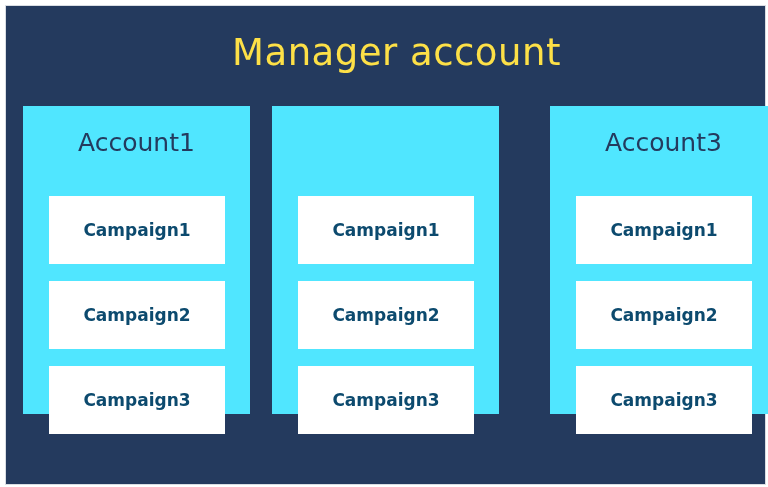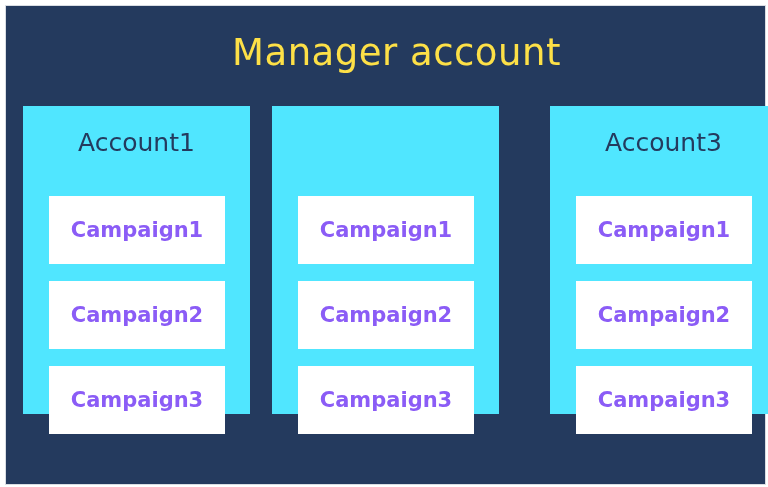--- a/index.html
+++ b/index.html
@@ -17,21 +17,21 @@
   }
   .account {
     position: absolute; top: 100px; width: 227px; height: 308px; background: #50e6ff;
   }
   .account-title {
     position: absolute; top: 20px; left: 0; width: 100%; text-align: center;
     color: #243a5e; font-size: 25px; line-height: 34px;
   }
   .campaign {
     position: absolute; left: 26px; width: 176px; height: 68px; background: #ffffff;
-    color: #8b5cf6; font-size: 21px; font-weight: bold; text-align: center; line-height: 68px;
+    color: #0c4a6e; font-size: 17px; font-weight: bold; text-align: center; line-height: 68px;
   }
 </style>
 </head>
 <body>
 
 <div class="outer">
   <div class="title">Manager account</div>
 
   <div class="account" style="left:17px;">
     <div class="account-title">Account1</div>

